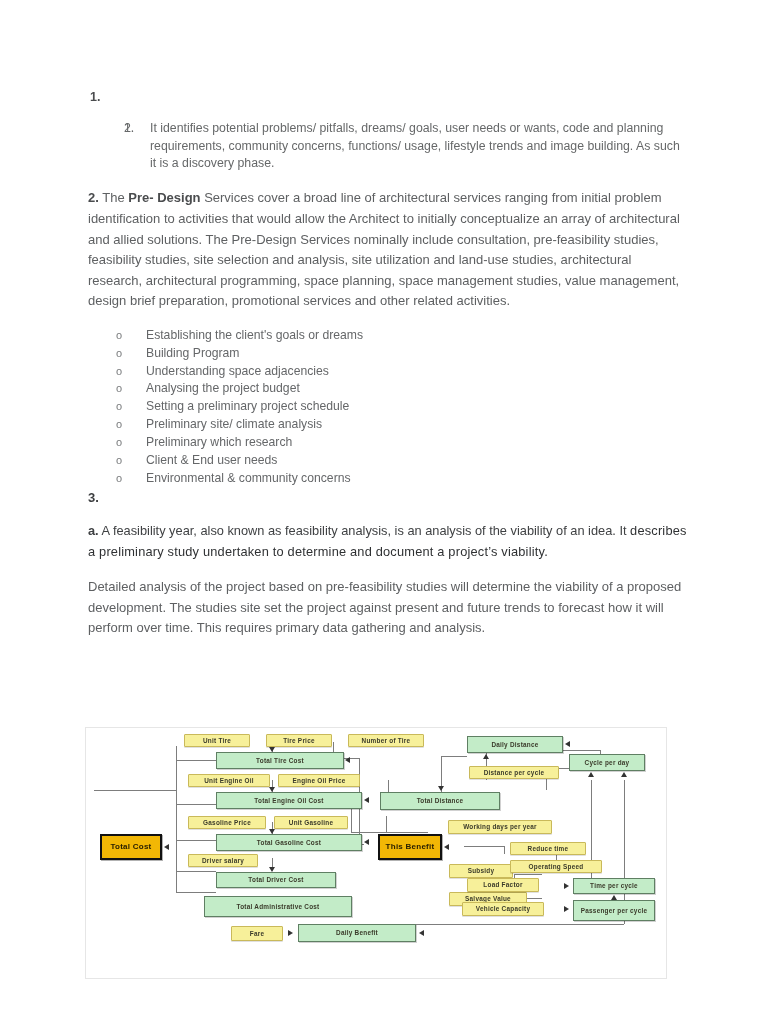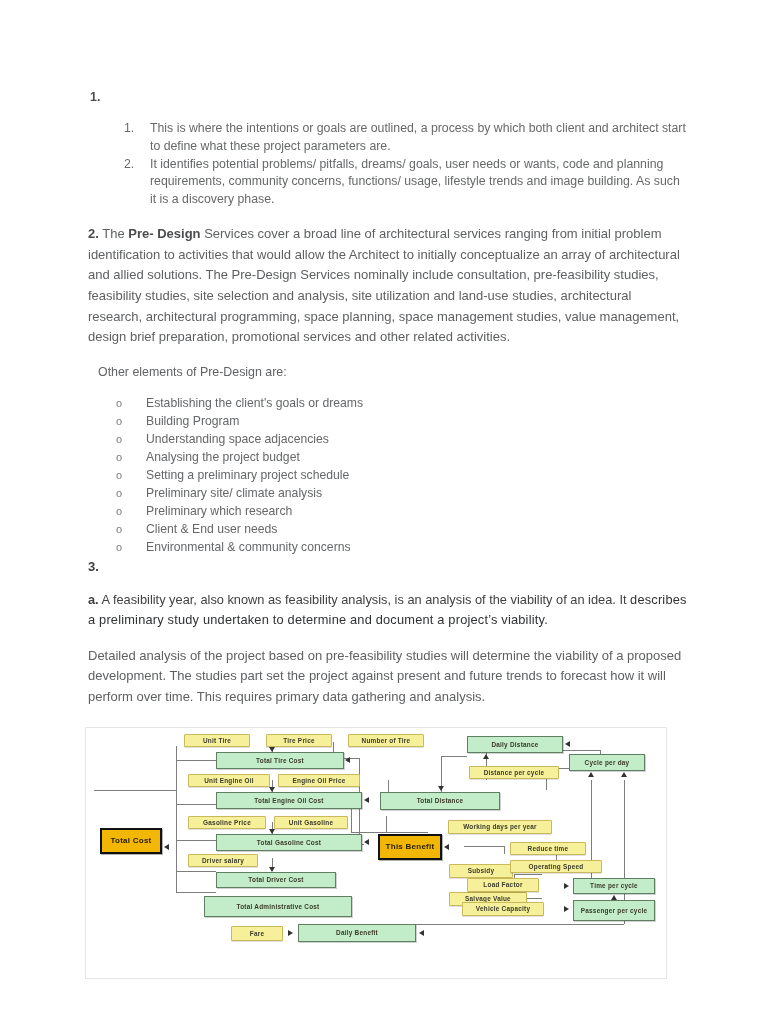--- a/index.html
+++ b/index.html
@@ -226,36 +226,34 @@
 
 <div class="page">
 
   <div class="doc-body">
 
     <div class="marker-lone">1.</div>
 
     <ol class="inner-list">
       <li>
         <span class="num">1.</span>
-        <span>This is where the intentions or goals are outlined, a process by which both client and architect start to define what these project parameters are.</span>
       </li>
       <li>
         <span class="num">2.</span>
         <span>It identifies potential problems/ pitfalls, dreams/ goals, user needs or wants, code and planning requirements, community concerns, functions/ usage, lifestyle trends and image building. As such it is a discovery phase.</span>
       </li>
     </ol>
 
     <p class="para">
       <span class="bold">2.</span>
       <span>The</span>
       <span class="bold">Pre- Design</span>
       <span>Services cover a broad line of architectural services ranging from initial problem identification to activities that would allow the Architect to initially conceptualize an array of architectural and allied solutions. The Pre-Design Services nominally include consultation, pre-feasibility studies, feasibility studies, site selection and analysis, site utilization and land-use studies, architectural research, architectural programming, space planning, space management studies, value management, design brief preparation, promotional services and other related activities.</span>
     </p>
 
-    <div class="sub-a2">Other elements of Pre-Design are:</div>
 
     <ul class="circle-list">
       <li><span class="bullet">o</span><span>Establishing the client's goals or dreams</span></li>
       <li><span class="bullet">o</span><span>Building Program</span></li>
       <li><span class="bullet">o</span><span>Understanding space adjacencies</span></li>
       <li><span class="bullet">o</span><span>Analysing the project budget</span></li>
       <li><span class="bullet">o</span><span>Setting a preliminary project schedule</span></li>
       <li><span class="bullet">o</span><span>Preliminary site/ climate analysis</span></li>
       <li><span class="bullet">o</span><span>Preliminary which research</span></li>
       <li><span class="bullet">o</span><span>Client &amp; End user needs</span></li>
@@ -263,21 +261,21 @@
     </ul>
 
     <div class="marker-3">3.</div>
 
     <p class="para-crisp">
       <span class="bold">a.</span>
       <span>A feasibility year, also known as feasibility analysis, is an analysis of the viability of an idea. It</span>
       <span class="crisp2">describes a preliminary study undertaken to determine and document a project’s viability.</span>
     </p>
 
-    <p class="para">Detailed analysis of the project based on pre-feasibility studies will determine the viability of a proposed development. The studies part set the project against present and future trends to forecast how it will perform over time. This requires primary data gathering and analysis.</p>
+    <p class="para">Detailed analysis of the project based on pre-feasibility studies will determine the viability of a proposed development. The studies site set the project against present and future trends to forecast how it will perform over time. This requires primary data gathering and analysis.</p>
 
   </div>
 
   <div class="diagram">
 
     <div class="line v dg" style="left:90px; top:18px; height:14px;"></div>
     <div class="line h dg" style="left:8px;  top:62px; width:82px;"></div>
     <div class="line v dg" style="left:90px; top:32px; height:132px;"></div>
     <div class="line h dg" style="left:90px; top:32px; width:40px;"></div>
     <div class="line h dg" style="left:90px; top:76px; width:40px;"></div>
@@ -350,21 +348,21 @@
     <div class="node n-formula dg" style="left:130px; top:106px; width:146px; height:17px;">Total Gasoline Cost</div>
     <div class="arrow down dg" style="left:183px; top:101px;"></div>
     <div class="arrow left dg" style="left:278px; top:111px;"></div>
 
     <div class="node n-const dg" style="left:102px; top:126px; width:70px; height:13px;">Driver salary</div>
     <div class="node n-formula dg" style="left:130px; top:144px; width:120px; height:16px;">Total Driver Cost</div>
     <div class="arrow down dg" style="left:183px; top:139px;"></div>
 
     <div class="node n-formula dg" style="left:118px; top:168px; width:148px; height:21px;">Total Administrative Cost</div>
 
-    <div class="node n-target dg" style="left:14px; top:100px; width:62px; height:26px;">Total Cost</div>
+    <div class="node n-target dg" style="left:14px; top:106px; width:62px; height:26px;">Total Cost</div>
     <div class="arrow left dg" style="left:78px; top:116px;"></div>
 
     <div class="node n-const dg" style="left:145px; top:198px; width:52px; height:15px;">Fare</div>
     <div class="node n-formula dg" style="left:212px; top:196px; width:118px; height:18px;">Daily Benefit</div>
     <div class="arrow right dg" style="left:202px; top:202px;"></div>
     <div class="arrow left dg" style="left:333px; top:202px;"></div>
 
     <div class="node n-formula dg" style="left:381px; top:8px; width:96px; height:17px;">Daily Distance</div>
     <div class="arrow left dg" style="left:479px; top:13px;"></div>
     <div class="node n-const dg" style="left:383px; top:38px; width:90px; height:13px;">Distance per cycle</div>

